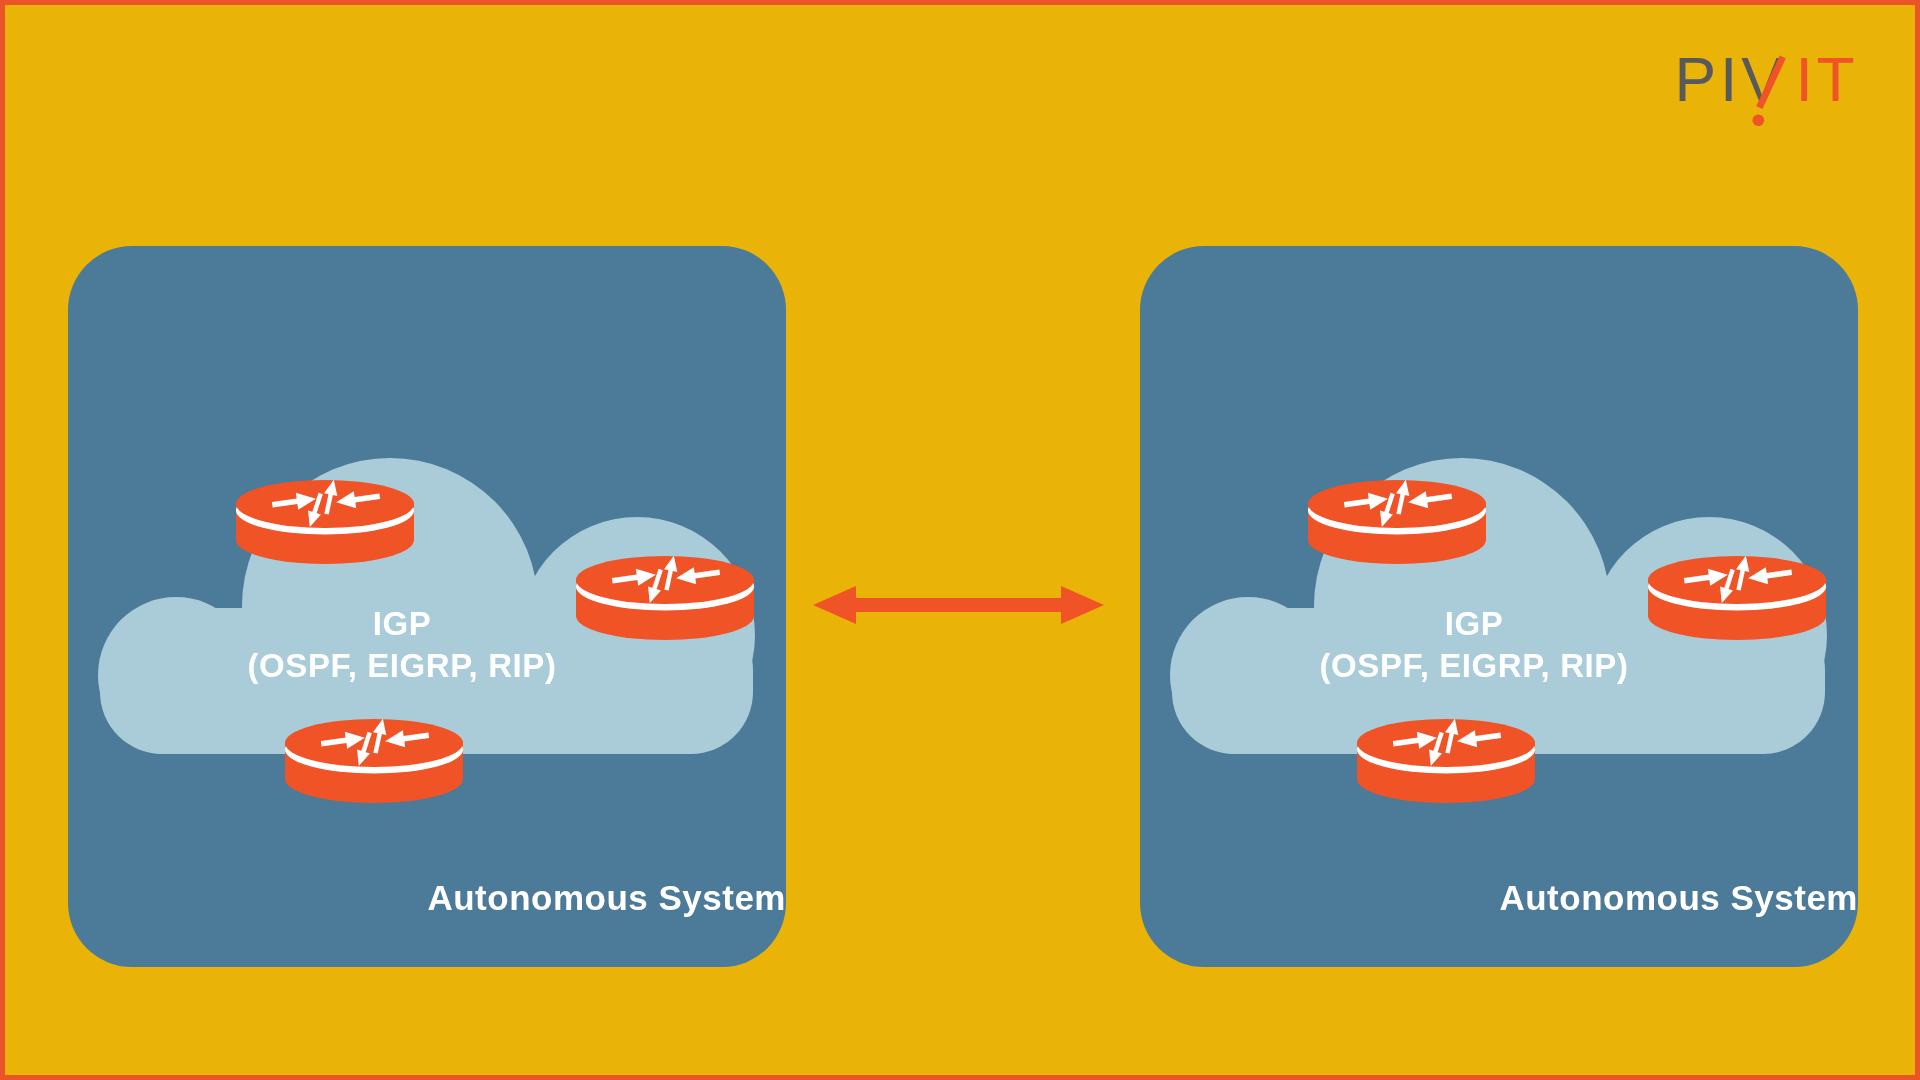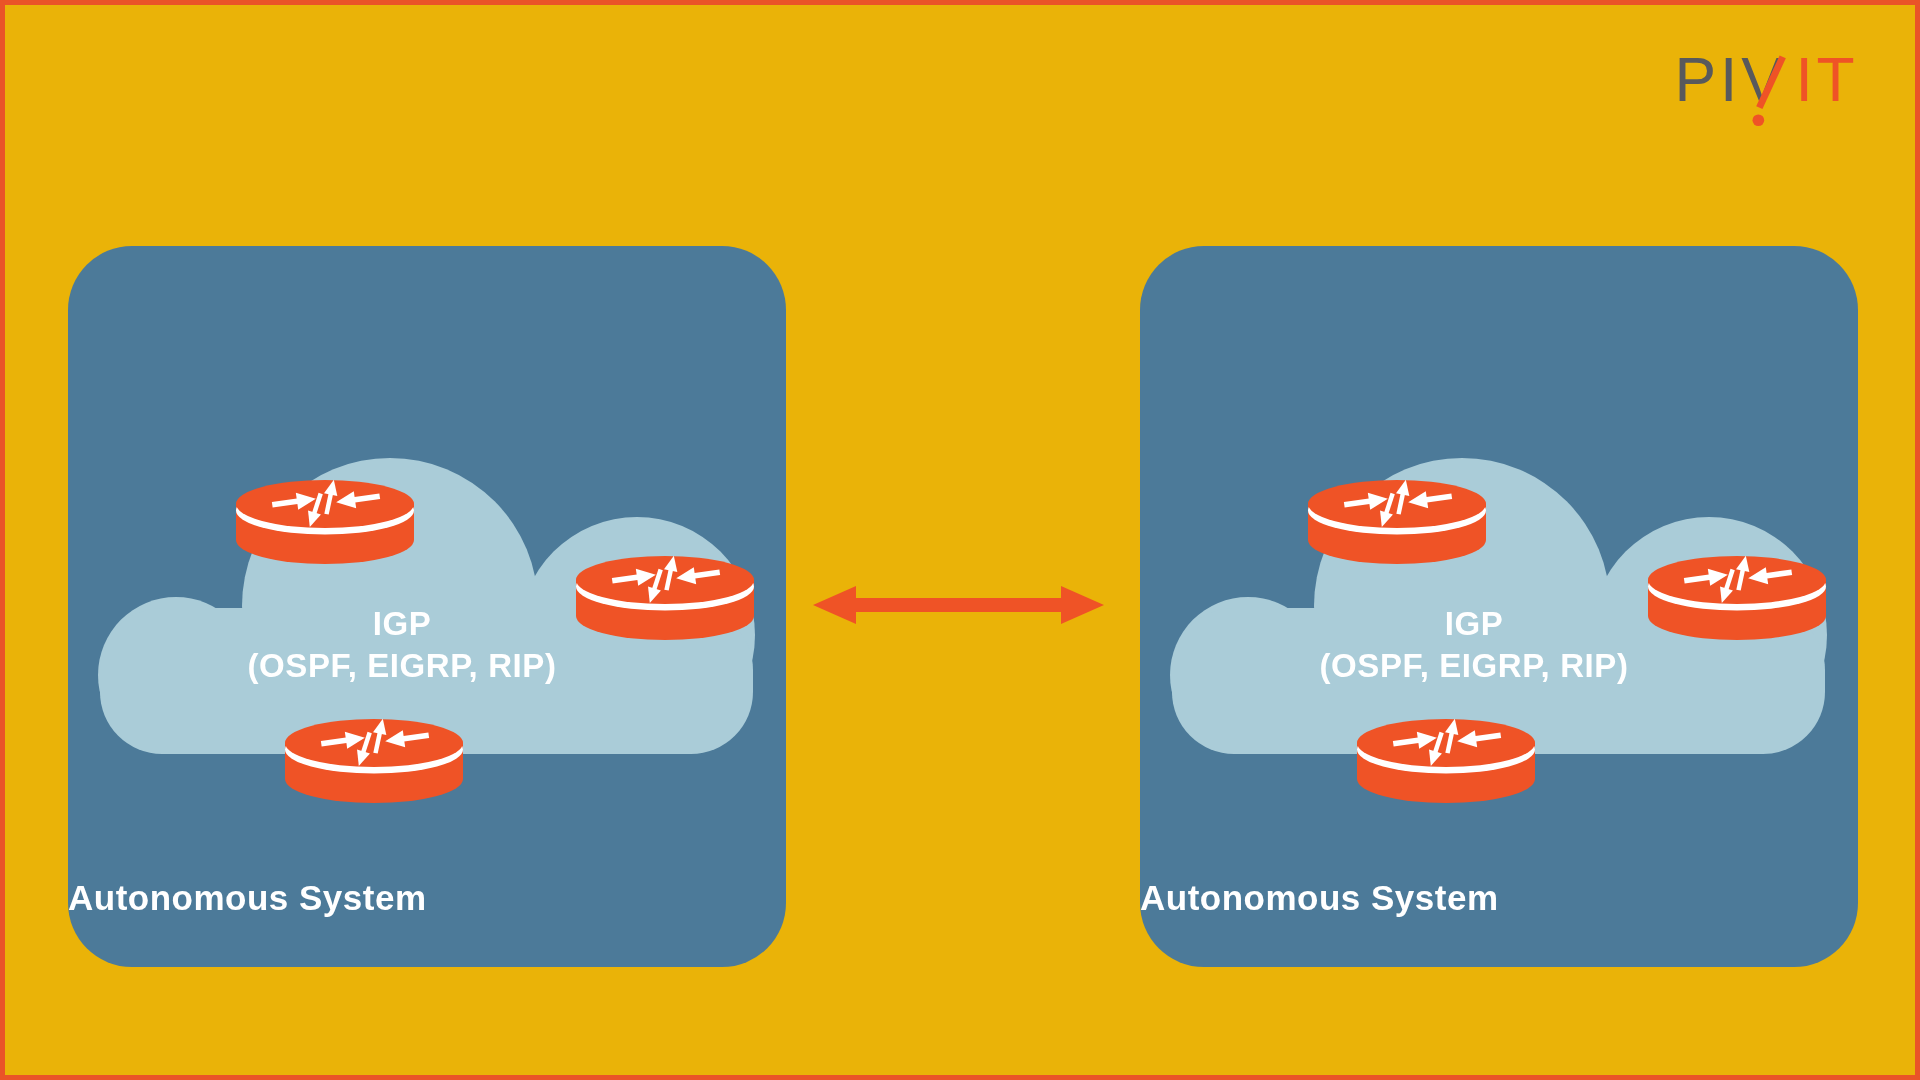--- a/index.html
+++ b/index.html
@@ -27,21 +27,21 @@
   .as-left  { left:68px; }
   .as-right { left:1140px; }
 
   .cloud { position:absolute; left:30px; top:212px; width:657px; height:296px; }
 
   .igp-text {
     position:absolute; left:4px; top:336px; width:660px; text-align:center;
     color:#ffffff; font-weight:700; font-size:33px; line-height:42px; letter-spacing:0.6px;margin-top:21px;
   }
   .as-label {
-    position:absolute; left:0; top:628px; width:100%; text-align:left;
+    position:absolute; left:0; top:628px; width:100%; text-align:right;
     color:#ffffff; font-weight:700; font-size:35px; line-height:48px; letter-spacing:0.5px;
   }
 
   .router { position:absolute; width:180px; height:86px; }
   .r1 { left:167px; top:233px; }
   .r2 { left:507px; top:309px; }
   .r3 { left:216px; top:472px; }
 
   
   .egp-label {

